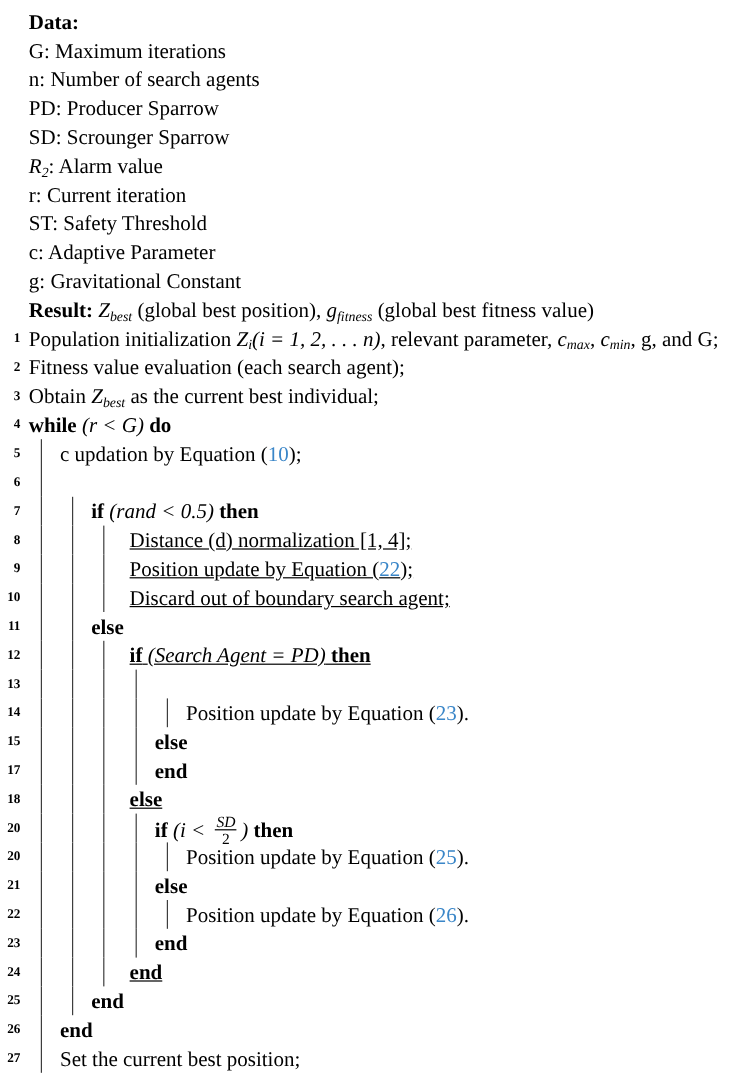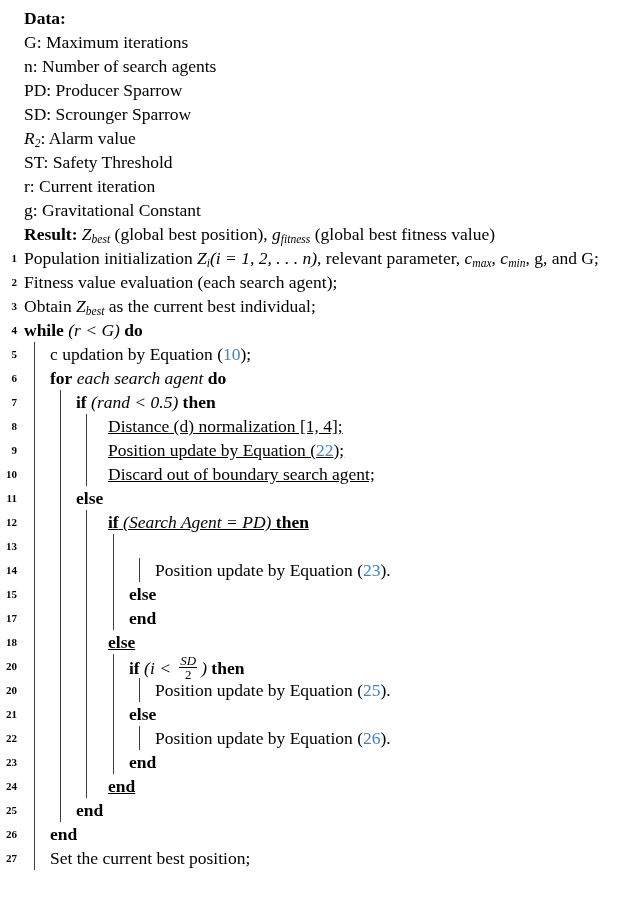--- a/index.html
+++ b/index.html
@@ -133,22 +133,23 @@
 
     <div class="pre-line bold-lead">Data:</div>
 
     <div class="pre-line">G: Maximum iterations</div>
     <div class="pre-line">n: Number of search agents</div>
     <div class="pre-line">PD: Producer Sparrow</div>
     <div class="pre-line">SD: Scrounger Sparrow</div>
 
     <div class="pre-line"><span class="mathvar">R</span><sub class="sb">2</sub><span>: Alarm value</span></div>
 
+    <div class="pre-line">r: Current iteration</div>
     <div class="pre-line">ST: Safety Threshold</div>
-    <div class="pre-line">r: Current iteration</div>
+    <div class="pre-line">c: Adaptive Parameter</div>
     <div class="pre-line">g: Gravitational Constant</div>
 
     <div class="pre-line"><span class="kw">Result:</span><span>&nbsp;</span><span class="mathvar">Z</span><sub class="sb">best</sub><span> (global best position), </span><span class="mathvar">g</span><sub class="sb">fitness</sub><span> (global best fitness value)</span></div>
   </div>
 
   <div class="body-lines">
 
     <div class="row">
       <span class="lineno">1</span>
       <span class="bars"></span>
@@ -179,21 +180,20 @@
           <span class="bar" style="left: 34px;"></span>
         </span>
       <span class="row-text d1"><span>c updation by Equation (</span><span class="eqref">10</span><span>);</span></span>
     </div>
 
     <div class="row">
       <span class="lineno">6</span>
       <span class="bars">
           <span class="bar" style="left: 34px;"></span>
         </span>
-      <span class="row-text d1"><span class="kw">for</span><span>&nbsp;</span><span class="it">each search agent</span><span>&nbsp;</span><span class="kw">do</span></span>
     </div>
 
     <div class="row">
       <span class="lineno">7</span>
       <span class="bars">
           <span class="bar" style="left: 34px;"></span>
           <span class="bar" style="left: 60px;"></span>
         </span>
       <span class="row-text d2"><span class="kw">if</span><span>&nbsp;</span><span class="it">(rand &lt; 0.5)</span><span>&nbsp;</span><span class="kw">then</span></span>
     </div>

